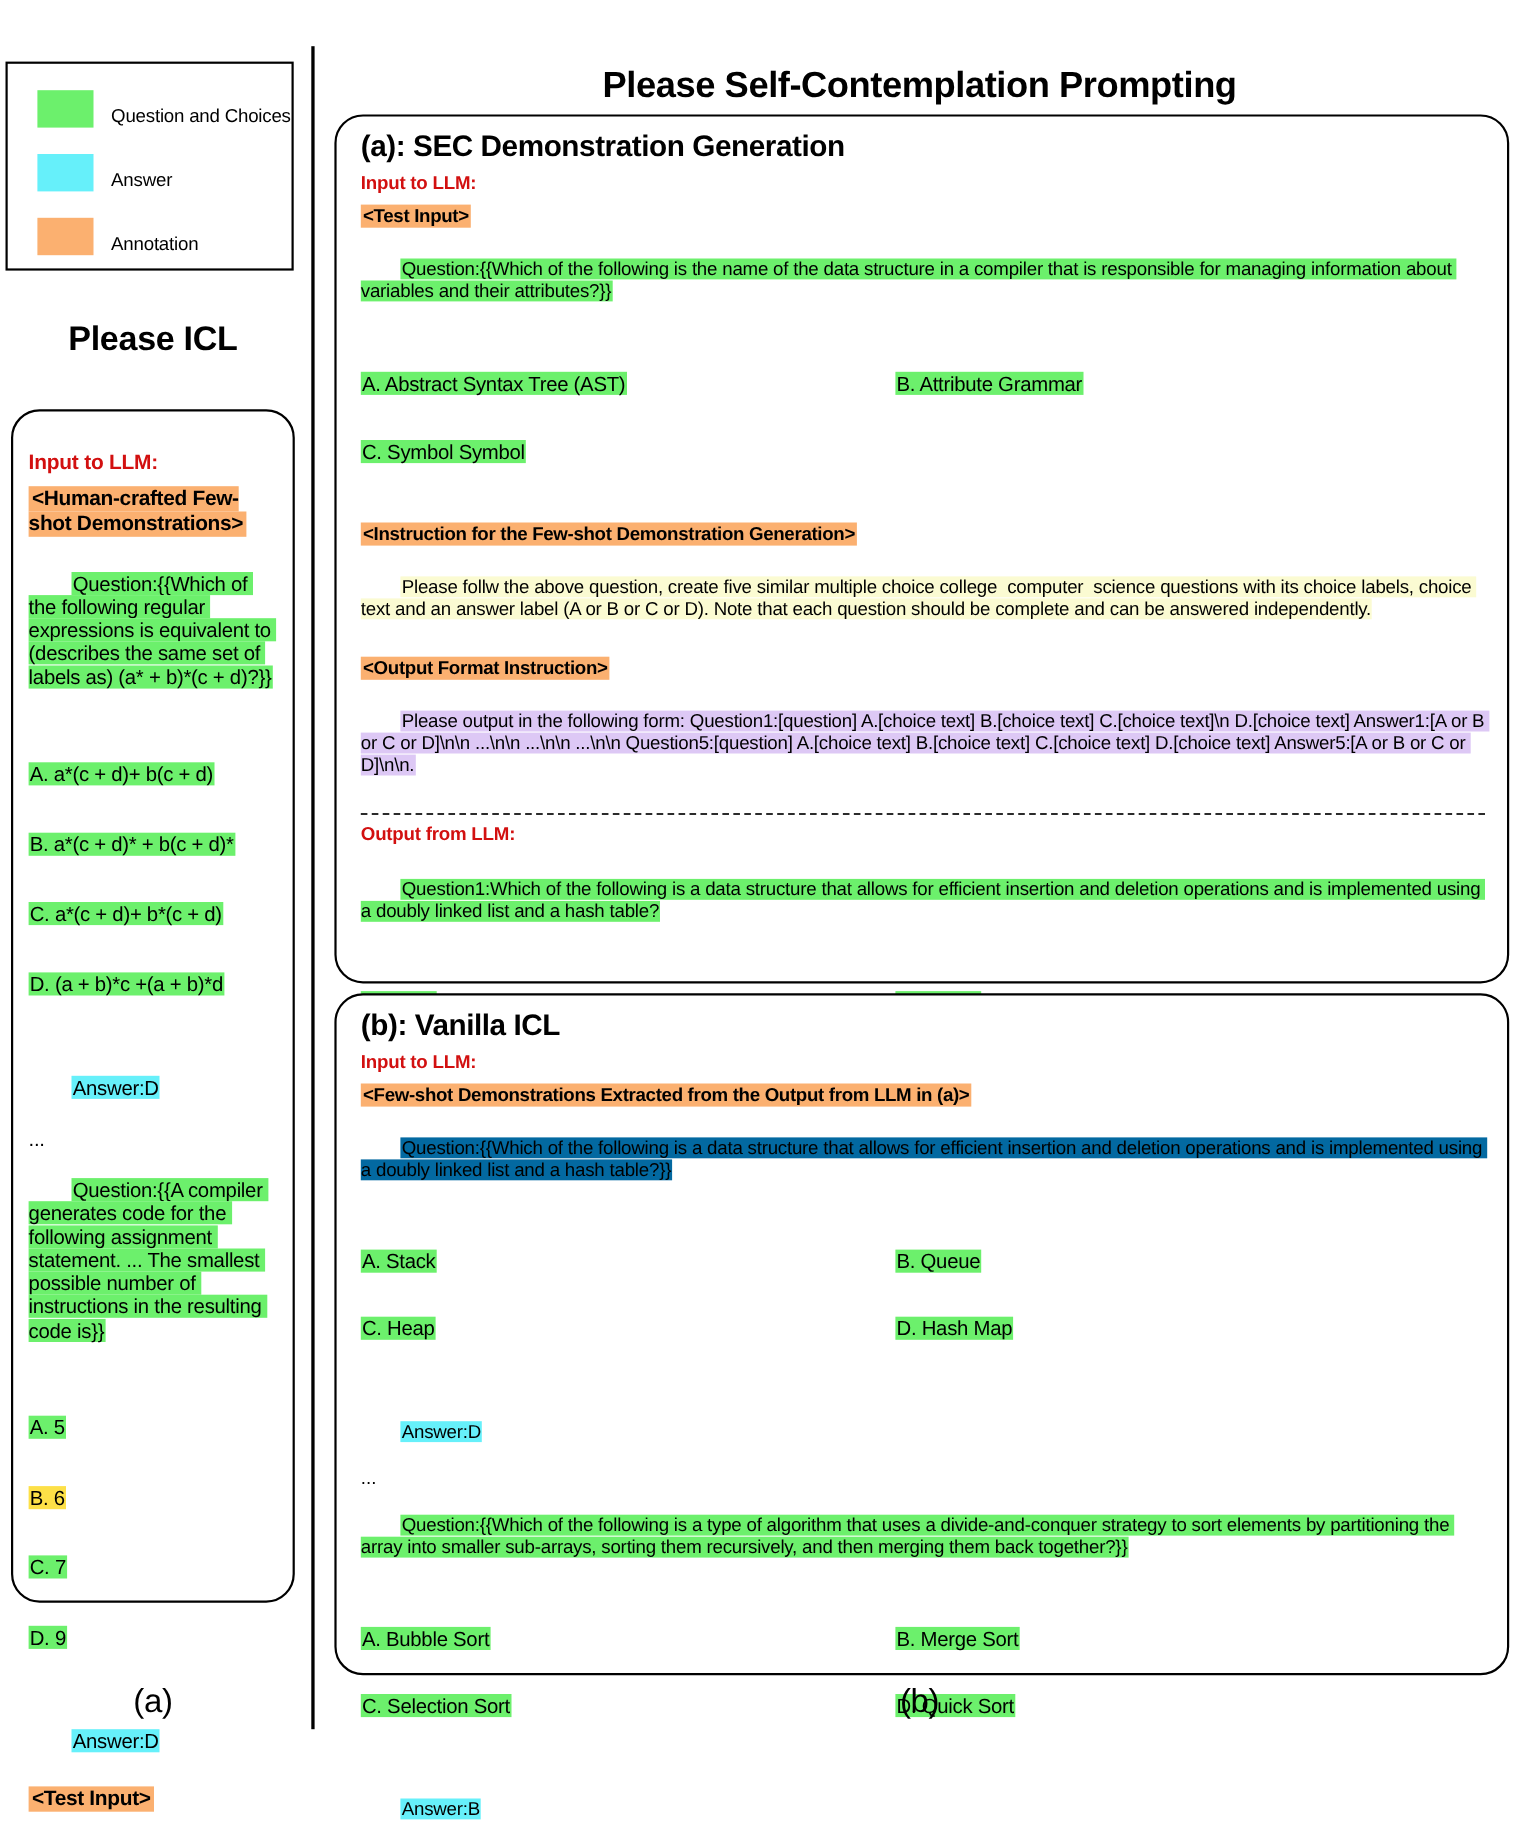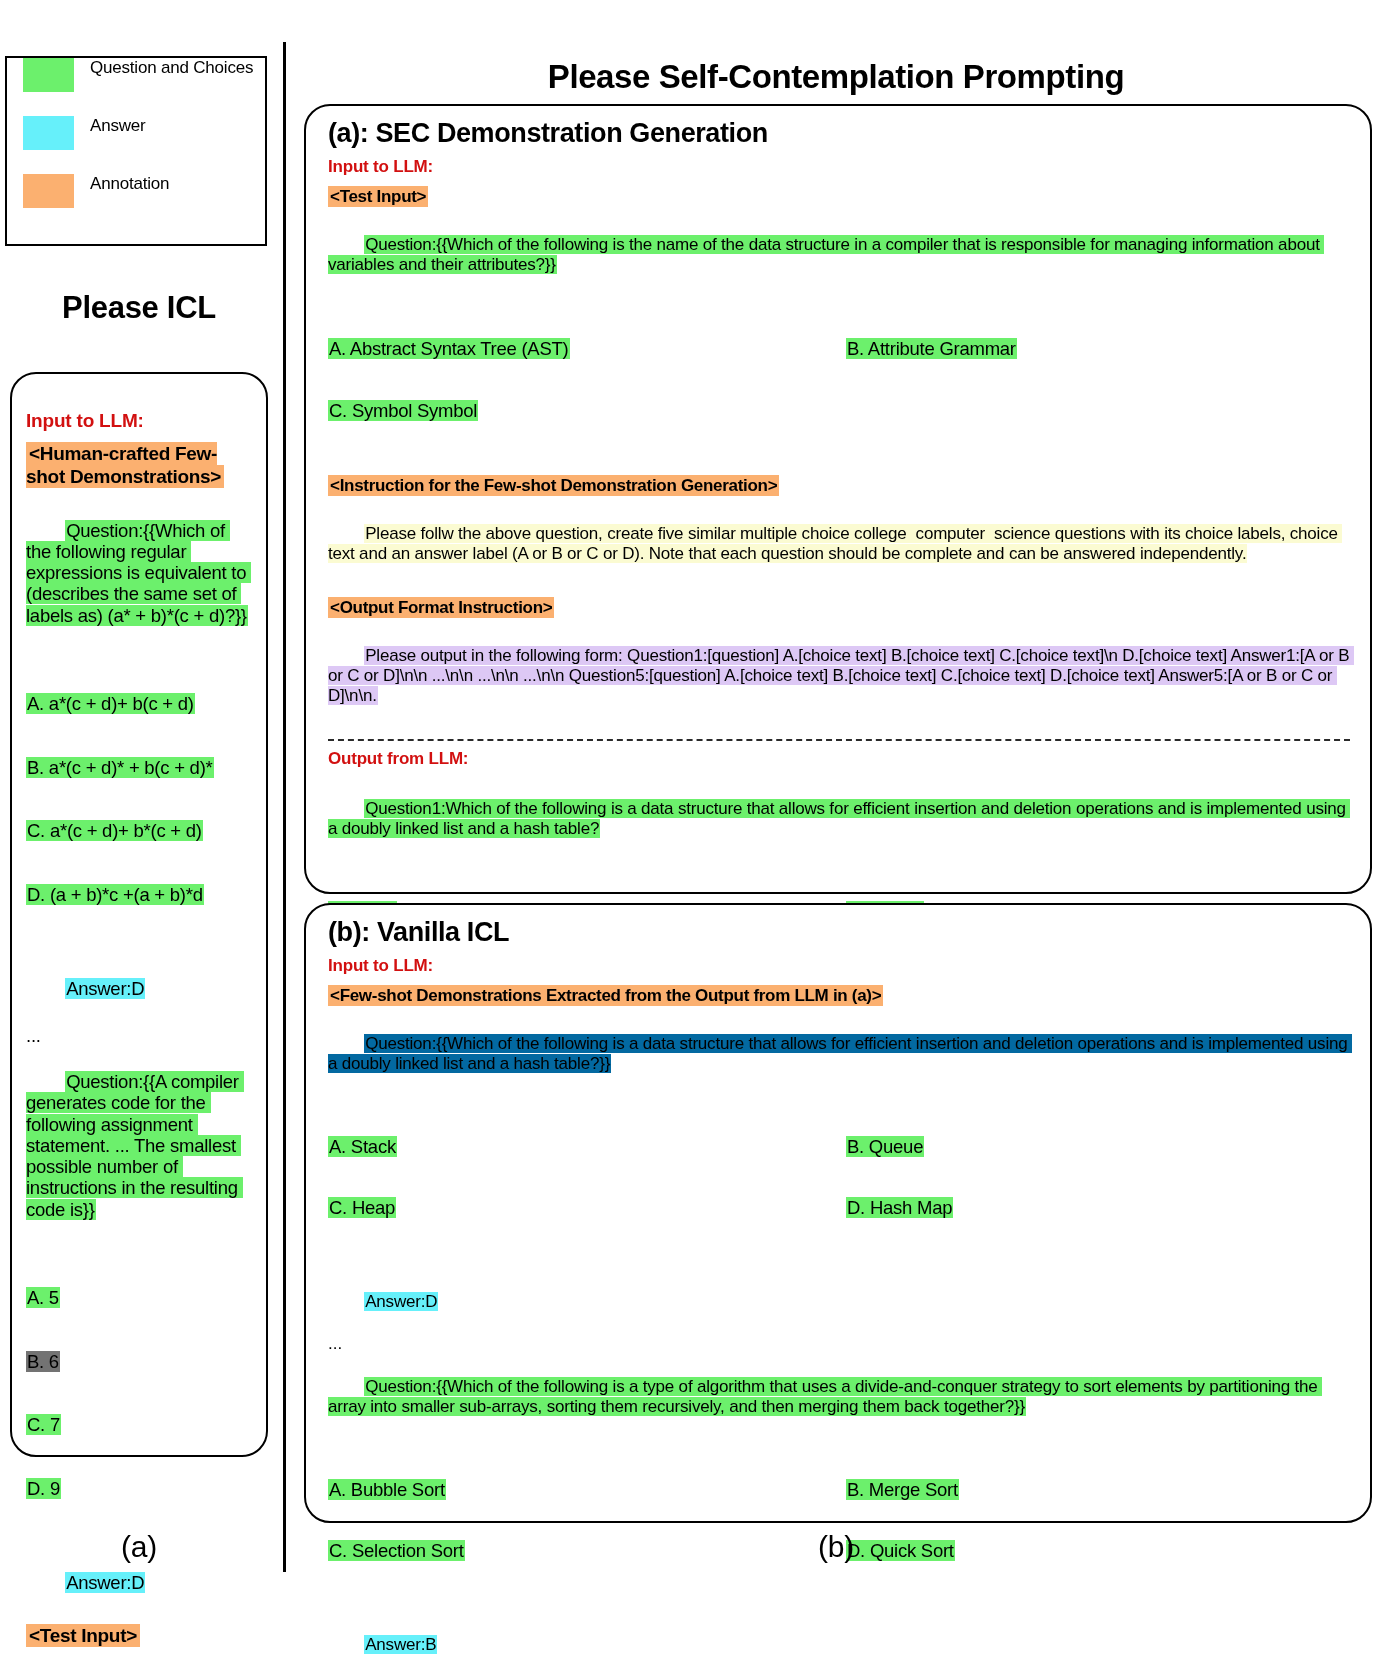--- a/index.html
+++ b/index.html
@@ -51,23 +51,23 @@
     left: 5px;
     top: 56px;
     width: 262px;
     height: 190px;
     border: 2px solid #000000;
     background: #ffffff;
     box-sizing: border-box;
   }
   .legend-row {
     display: flex;
-    align-items: flex-start;
+    align-items: flex-end;
     height: 58px;
-    padding-left: 16px;
+    padding-left: 27px;
   }
   .legend-swatch {
     width: 51px;
     height: 34px;
     flex: 0 0 auto;
   }
   .legend-label {
     margin-left: 16px;
     font-size: 17px;
     letter-spacing: -0.2px;
@@ -181,21 +181,20 @@
     margin: 7px 0 7px 0;
     white-space: pre-wrap;
   }
   .hl { padding: 0px 1px; }
 
   .choices {
     display: flex;
     font-size: 18.5px;
     line-height: 1.15;
     letter-spacing: -0.25px;
-    gap: 32px;
   }
   .choices-sm {
     font-size: 17px;
     line-height: 1.2;
     letter-spacing: -0.2px;
   }
   .ch-col-a { width: 486px; flex: 0 0 486px; }
   .ch-col-b { flex: 1 1 auto; }
 
   .ellipsis {
@@ -270,21 +269,21 @@
         <span class="hl" style="background:#66f0fa">Answer:D</span>
       </div>
 
       <div class="ellipsis">...</div>
 
       <div class="blk">
         <span class="hl" style="background:#6cf06c">Question:{{A compiler generates code for the following assignment statement. ... The smallest possible number of instructions in the resulting code is}}</span>
       </div>
       <div class="blk" style="margin-top:-6px">
         <div><span class="hl" style="background:#6cf06c">A. 5</span></div>
-        <div><span class="hl" style="background:#737373">B. 6</span></div>
+        <div><span class="hl" style="background:#fde047">B. 6</span></div>
         <div><span class="hl" style="background:#6cf06c">C. 7</span></div>
         <div><span class="hl" style="background:#6cf06c">D. 9</span></div>
       </div>
 
       <div class="blk">
         <span class="hl" style="background:#66f0fa">Answer:D</span>
       </div>
 
       <div class="tagline">
         <span class="tag" style="background:#fbb070">&lt;Test Input&gt;</span>

